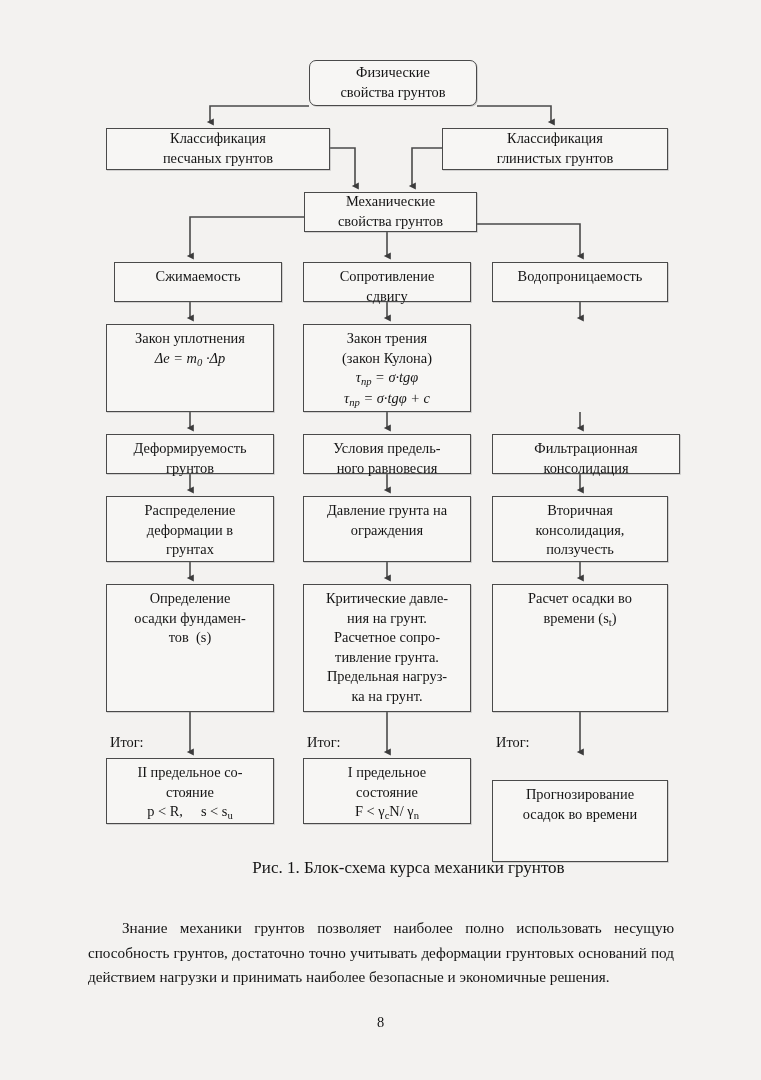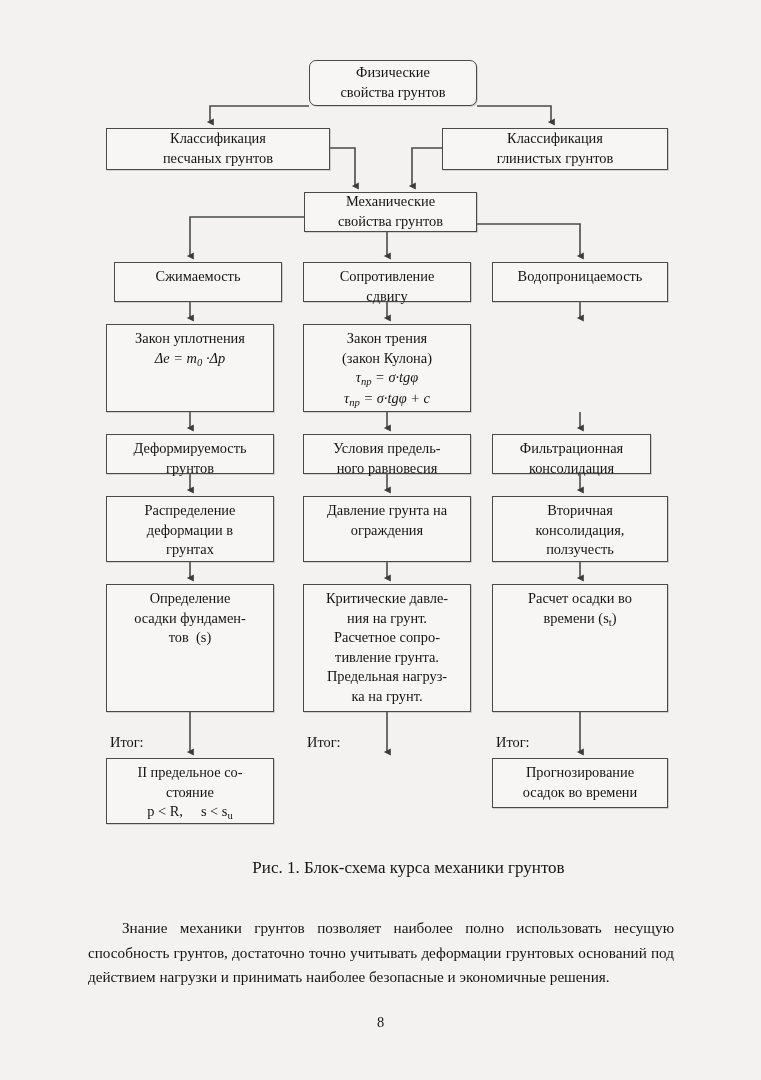--- a/index.html
+++ b/index.html
@@ -194,21 +194,21 @@
     </div>
 
     <div class="node top-align" style="left:106px; top:434px; width:168px; height:40px;">
       <span class="ln">Деформируемость</span>
       <span class="ln">грунтов</span>
     </div>
     <div class="node top-align" style="left:303px; top:434px; width:168px; height:40px;">
       <span class="ln">Условия предель-</span>
       <span class="ln">ного равновесия</span>
     </div>
-    <div class="node top-align" style="left:492px; top:434px; width:159px; height:40px;text-align:center;">
+    <div class="node top-align" style="left:492px; top:434px; width:188px; height:40px;text-align:center;">
       <span class="ln">Фильтрационная</span>
       <span class="ln">консолидация</span>
     </div>
 
     <div class="node top-align" style="left:106px; top:496px; width:168px; height:66px;">
       <span class="ln">Распределение</span>
       <span class="ln">деформации в</span>
       <span class="ln">грунтах</span>
     </div>
     <div class="node top-align" style="left:303px; top:496px; width:168px; height:66px;">
@@ -241,21 +241,26 @@
 
     <div class="itog" style="left:110px; top:734px;">Итог:</div>
     <div class="itog" style="left:307px; top:734px;">Итог:</div>
     <div class="itog" style="left:496px; top:734px;">Итог:</div>
 
     <div class="node top-align" style="left:106px; top:758px; width:168px; height:66px;">
       <span class="ln">II предельное со-</span>
       <span class="ln">стояние</span>
       <span class="ln">p &lt; R,&nbsp;&nbsp;&nbsp;&nbsp; s &lt; s<span class="subr">u</span></span>
     </div>
-    <div class="node top-align" style="left:492px; top:758px; width:176px; height:50px;">
+    <div class="node top-align" style="left:303px; top:758px; width:168px; height:66px;">
+      <span class="ln">I предельное</span>
+      <span class="ln">состояние</span>
+      <span class="ln">F &lt; γ<span class="subr">c</span>N/ γ<span class="subr">n</span></span>
+    </div>
+    <div class="node top-align" style="left:492px; top:780px; width:176px; height:82px;">
       <span class="ln">Прогнозирование</span>
       <span class="ln">осадок во времени</span>
     </div>
 
   </div>
 
   <div class="caption">Рис. 1. Блок-схема курса механики грунтов</div>
 
   <div class="bodytext">
     <p>Знание механики грунтов позволяет наиболее полно использовать несущую способность грунтов, достаточно точно учитывать деформации грунтовых оснований под действием нагрузки и принимать наиболее безопасные и экономичные решения.</p>

